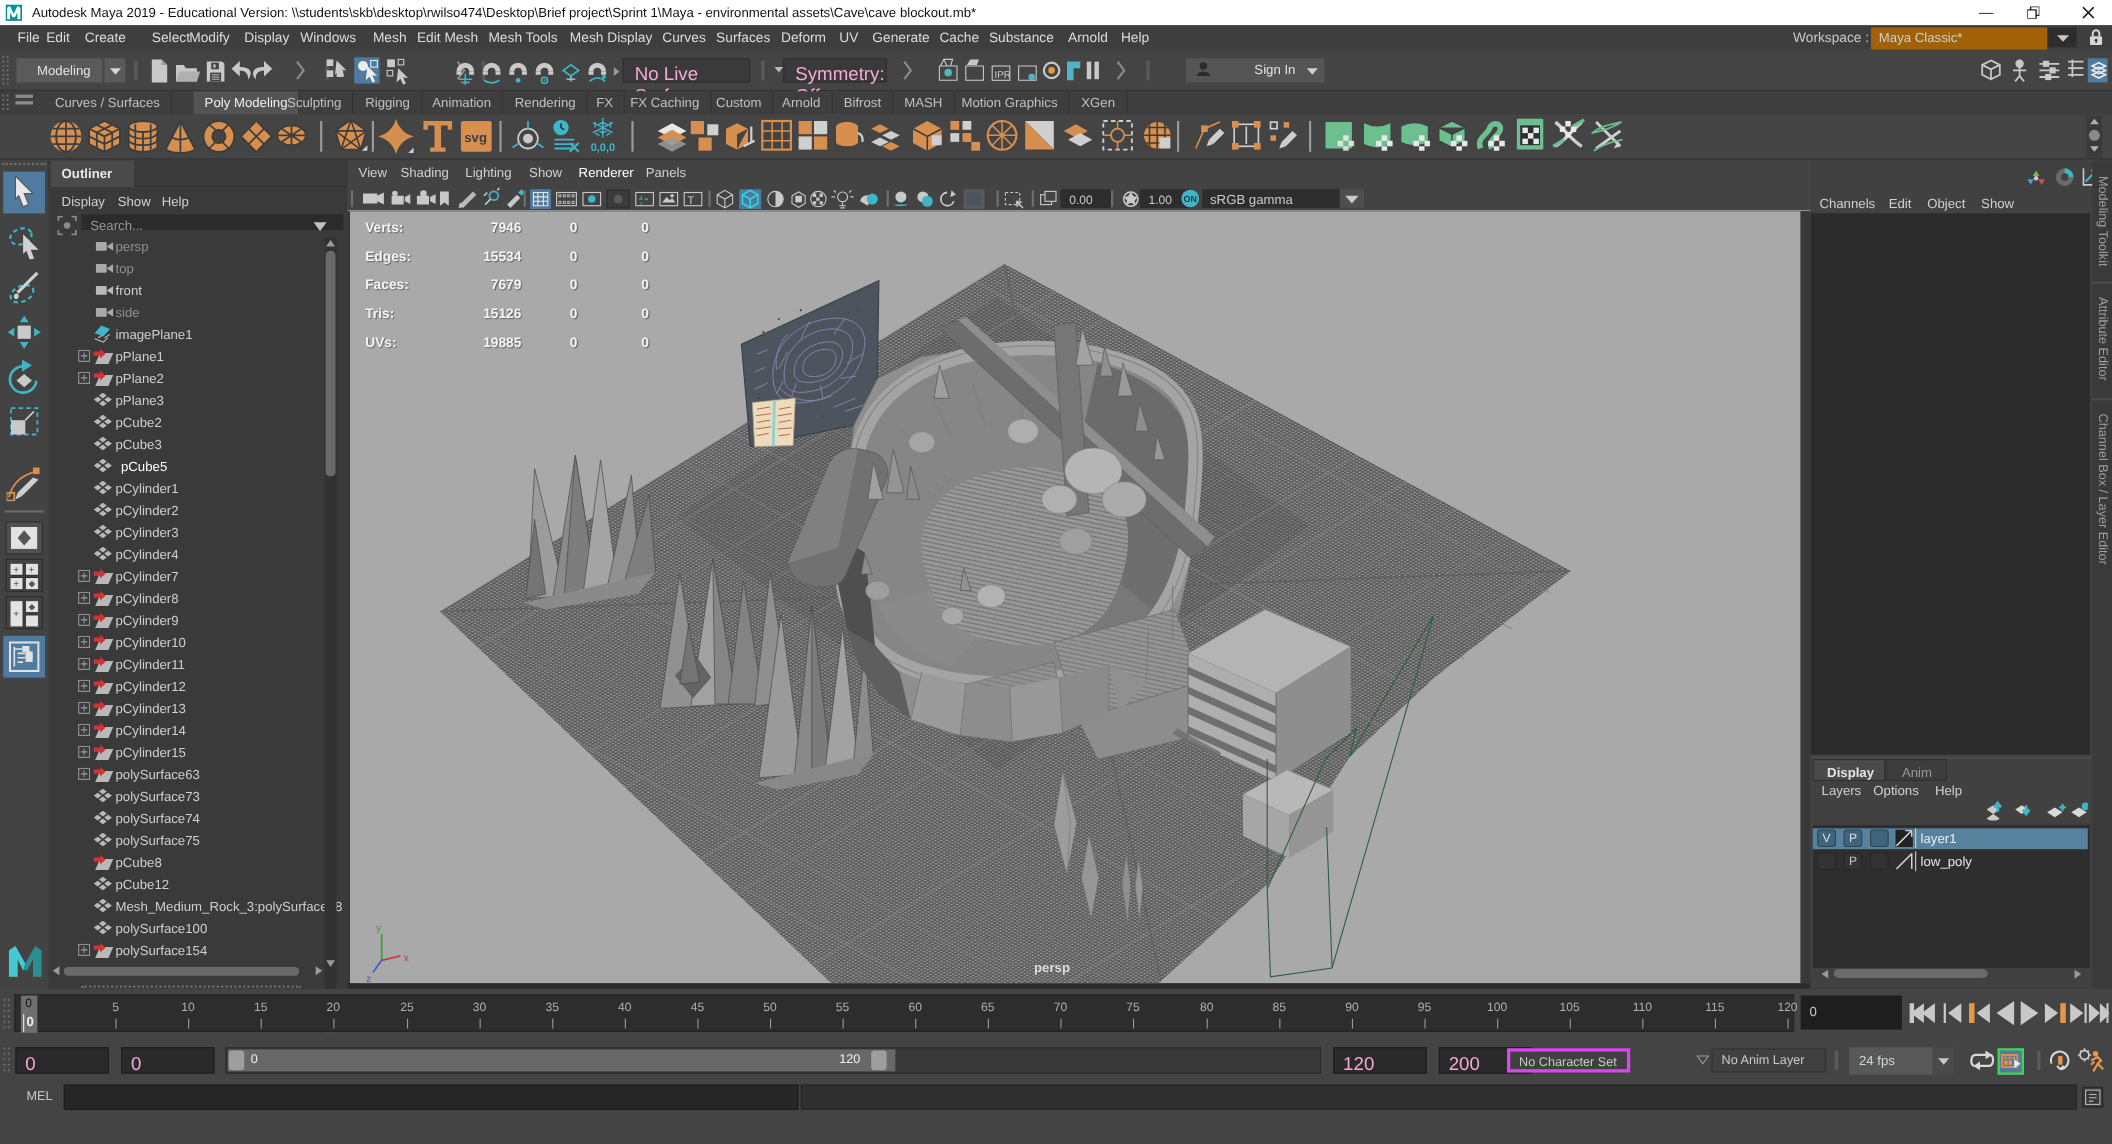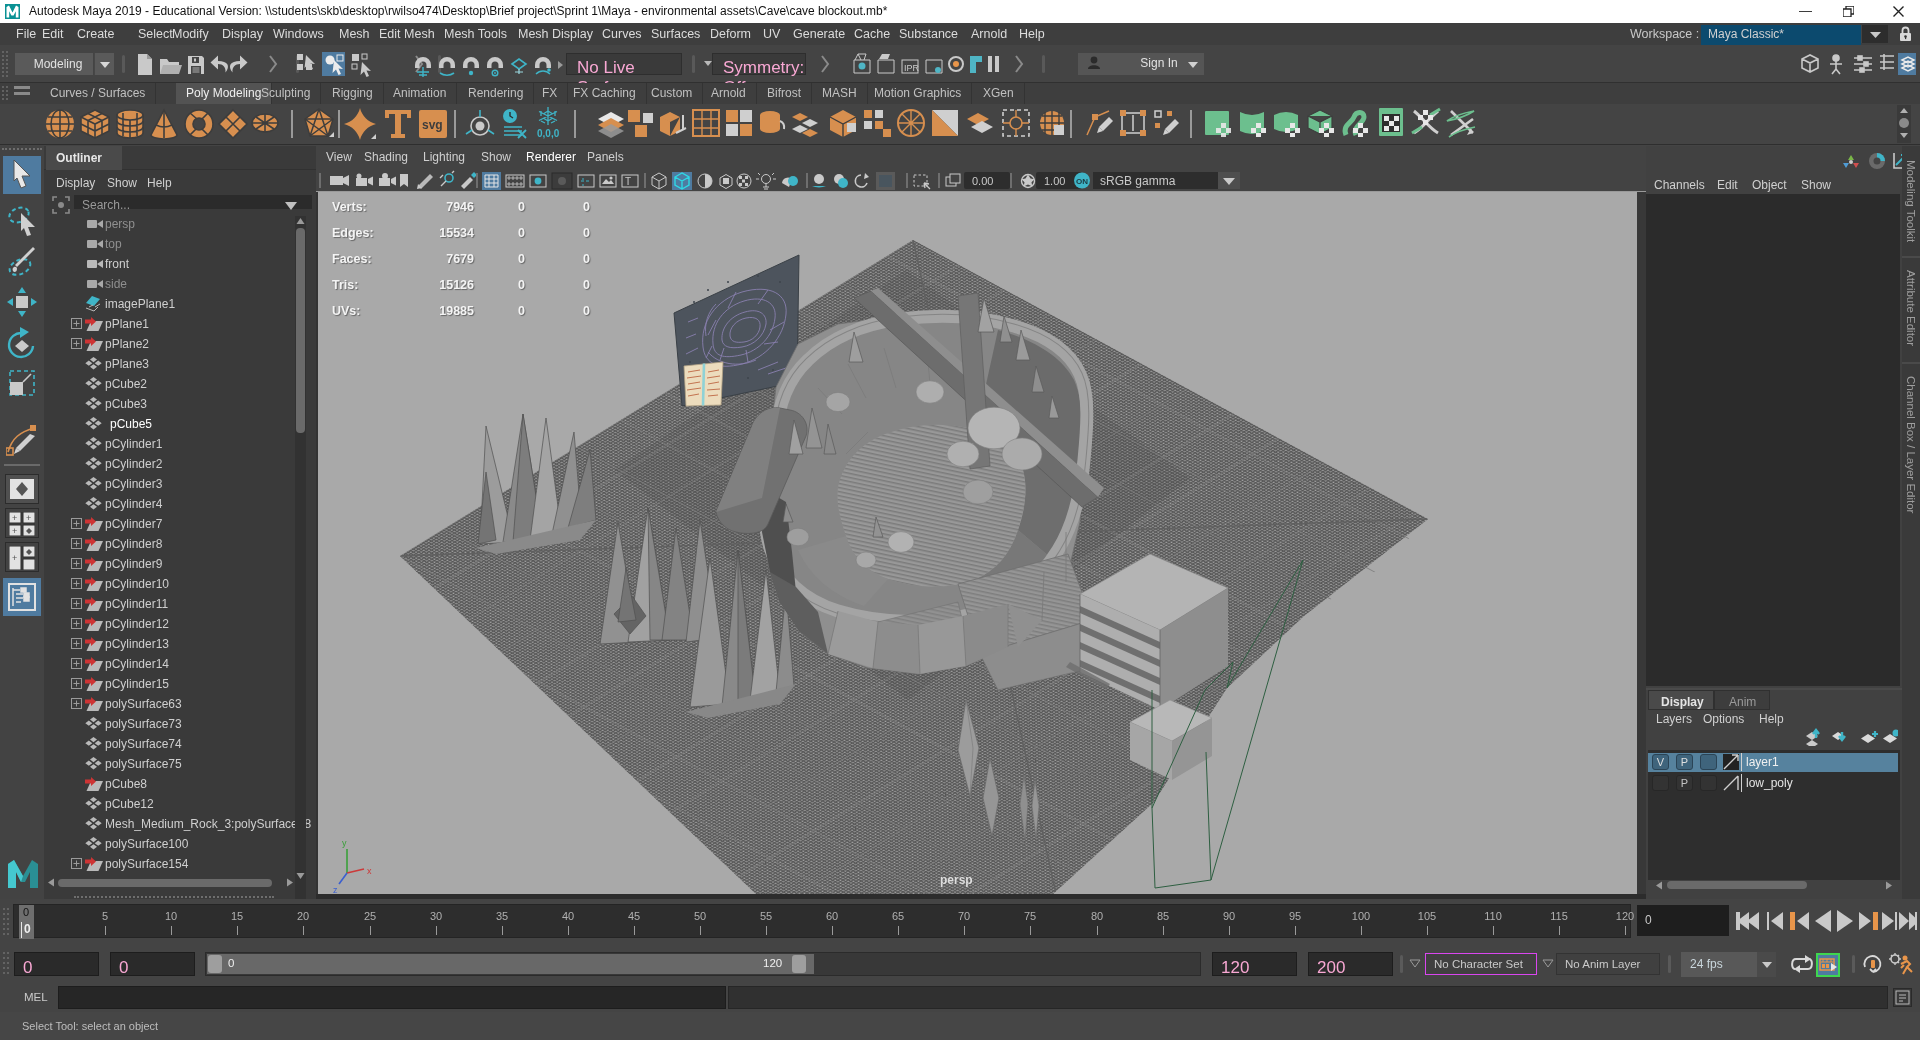--- a/index.html
+++ b/index.html
@@ -77,21 +77,21 @@
     <span class="m" style="left:602px">Curves</span>
     <span class="m" style="left:651px">Surfaces</span>
     <span class="m" style="left:710px">Deform</span>
     <span class="m" style="left:763px">UV</span>
     <span class="m" style="left:793px">Generate</span>
     <span class="m" style="left:854px">Cache</span>
     <span class="m" style="left:899px">Substance</span>
     <span class="m" style="left:971px">Arnold</span>
     <span class="m" style="left:1019px">Help</span>
     <span class="m" style="left:1630px;color:#c8c8c8">Workspace :</span>
-    <div class="abs" style="left:1701px;top:2px;width:160px;height:34px;background:#0c4a6e;color:#d0d0d0;font-size:12px;padding:2px 0 0 7px">Maya Classic*</div>
+    <div class="abs" style="left:1701px;top:2px;width:160px;height:34px;background:#a16207;color:#d0d0d0;font-size:12px;padding:2px 0 0 7px">Maya Classic*</div>
     <div class="abs" style="left:1861px;top:2px;width:27px;height:18px;background:#2d2d2d;border-left:1px solid #444">
       <svg width="27" height="18" viewBox="0 0 27 18">
           <path d="M8 7 L19 7 13.5 13 Z" fill="#c8c8c8"></path>
         </svg>
     </div>
     <svg class="abs" style="left:1899px;top:3px" width="13" height="16" viewBox="0 0 13 16">
       <rect x="1" y="7" width="11" height="8" rx="1" fill="#d8d8d8"></rect>
       <path d="M3.5 7 V4.5 A3 3 0 0 1 9.5 4.5 V7" stroke="#d8d8d8" stroke-width="1.8" fill="none"></path>
       <circle cx="6.5" cy="10.5" r="1.3" fill="#333"></circle>
         <rect x="6" y="10.5" width="1.2" height="2.6" fill="#333"></rect>
@@ -1598,21 +1598,21 @@
       <span class="abs" style="left:22px;top:4px;font-size:11.5px;color:#f0f0f0">0</span>
       <span class="abs" style="left:557px;top:4px;font-size:11.5px;color:#f0f0f0">120</span>
       <div class="abs" style="left:586px;top:2px;width:14px;height:18px;background:#9e9e9e;border-radius:3px"></div>
     </div>
     <div class="field" style="left:1212px;top:7px;width:85px;height:24px;padding:5px 0 0 8px;border:1px solid #1d1d1d">120</div>
     <div class="field" style="left:1308px;top:7px;width:85px;height:24px;padding:5px 0 0 8px;border:1px solid #1d1d1d">200</div>
     <div class="abs" style="left:1400px;top:10px;width:3px;height:18px;background:#5a5a5a;border-radius:2px"></div>
     <svg class="abs" style="left:1408px;top:13px" width="14" height="12" viewBox="0 0 14 12">
         <path d="M2 2 H12 L7 9 Z" fill="none" stroke="#9a9a9a"></path>
       </svg>
-    <div class="abs" style="left:1425px;top:8px;width:112px;height:22px;background:#404040;border:1px solid #d946ef;color:#c9c9c9;font-size:11.5px;padding:4px 0 0 8px">No Character Set</div>
+    <div class="abs" style="left:1370px;top:8px;width:112px;height:22px;background:#404040;border:3px solid #d946ef;color:#c9c9c9;font-size:11.5px;padding:4px 0 0 8px">No Character Set</div>
     <svg class="abs" style="left:1541px;top:13px" width="14" height="12" viewBox="0 0 14 12">
         <path d="M2 2 H12 L7 9 Z" fill="none" stroke="#9a9a9a"></path>
       </svg>
     <div class="abs" style="left:1556px;top:8px;width:104px;height:22px;background:#404040;border:1px solid #333;color:#c9c9c9;font-size:11.5px;padding:4px 0 0 8px">No Anim Layer</div>
     <div class="abs" style="left:1668px;top:10px;width:3px;height:18px;background:#5a5a5a;border-radius:2px"></div>
     <div class="abs" style="left:1681px;top:7px;width:76px;height:25px;background:#585858;color:#c9d6dc;font-size:12px;padding:5px 0 0 9px">24 fps</div>
     <div class="abs" style="left:1757px;top:7px;width:19px;height:25px;background:#4a4a4a"><svg width="19" height="25" viewBox="0 0 19 25">
           <path d="M5 10 H15 L10 16 Z" fill="#c9c9c9"></path>
         </svg></div>
     <svg class="abs" style="left:1789px;top:10px" width="26" height="18" viewBox="0 0 26 18">
@@ -1645,16 +1645,13 @@
     <span class="abs" style="left:24px;top:8px;color:#c9c9c9;font-size:11.5px">MEL</span>
     <div class="abs" style="left:58px;top:3px;width:668px;height:23px;background:#262626;border:1px solid #1d1d1d"></div>
     <div class="abs" style="left:728px;top:3px;width:1160px;height:23px;background:#303030;border:1px solid #262626"></div>
     <div class="abs" style="left:1893px;top:5px;width:19px;height:19px;background:#3a3a3a;border:1px solid #2a2a2a">
       <svg width="17" height="17" viewBox="0 0 17 17">
           <rect x="2" y="2" width="13" height="13" fill="none" stroke="#b9b9b9"></rect>
           <path d="M5 6 H12 M5 9 H12 M5 12 H9" stroke="#b9b9b9"></path>
         </svg>
     </div>
   </div>
-  <div id="helpline" class="abs">
-      <span style="position:absolute;left:22px;top:8px">Select Tool: select an object</span>
-    </div>
 </div>
 
 </body></html>

